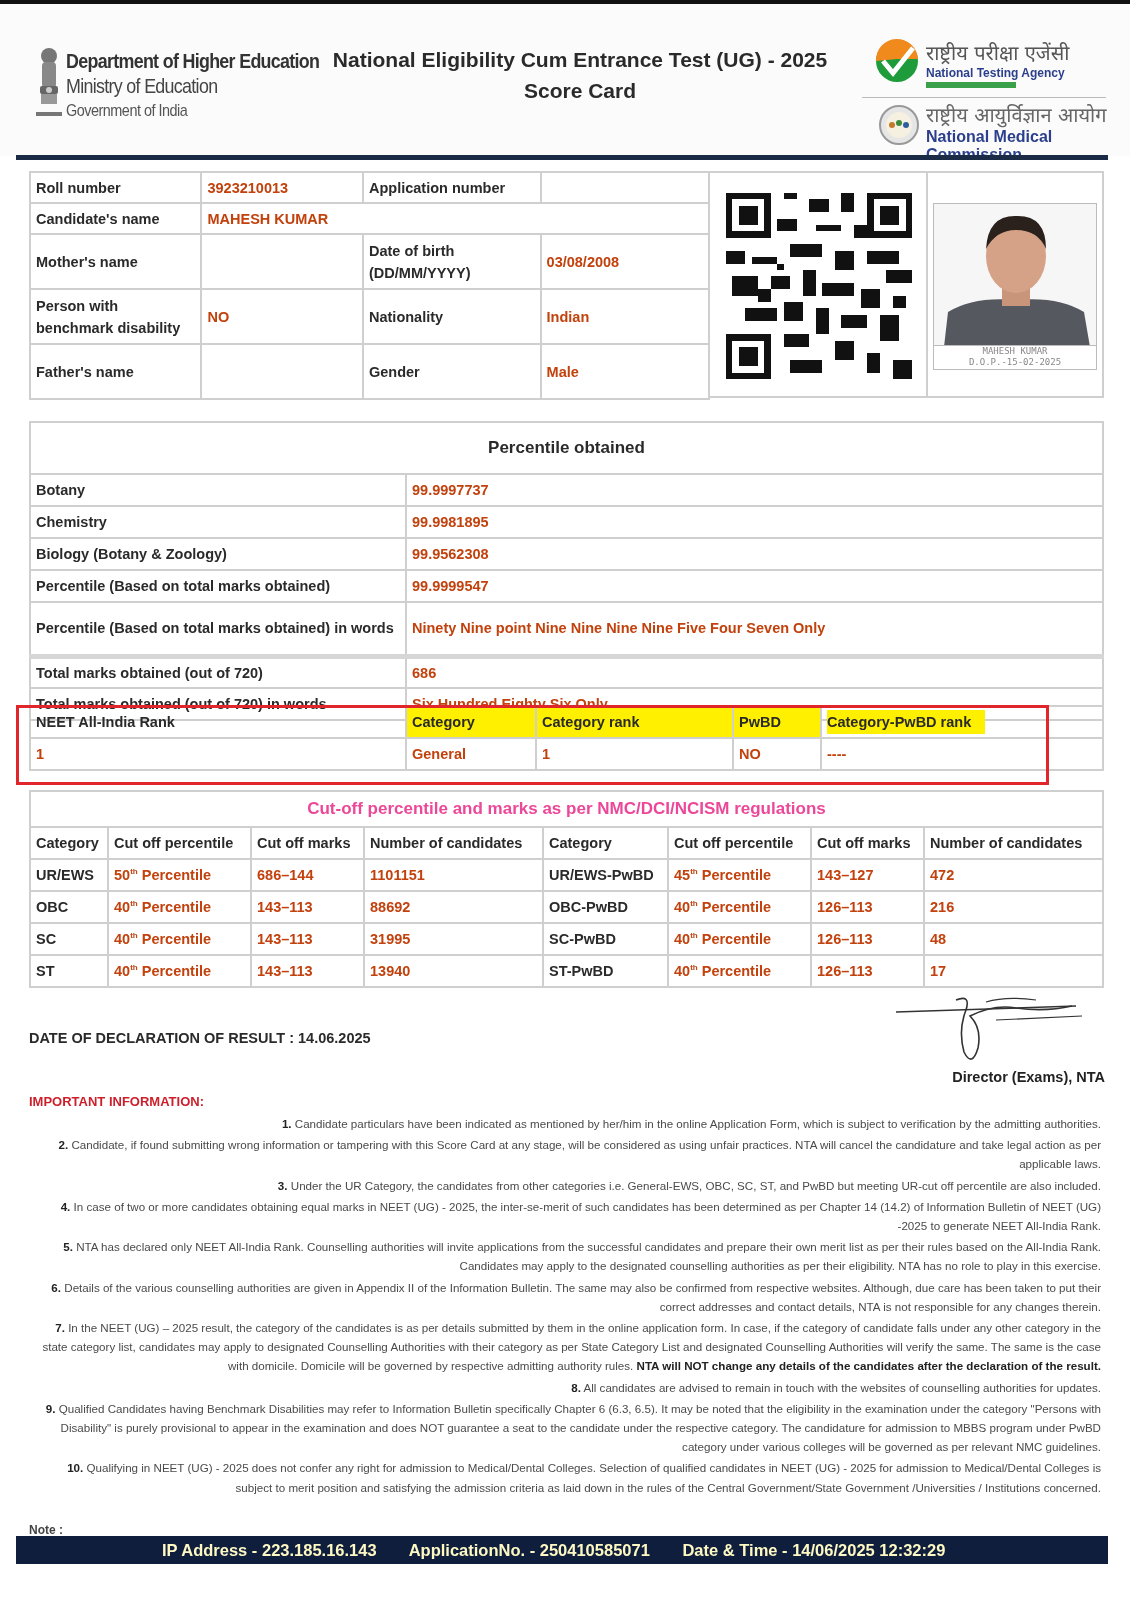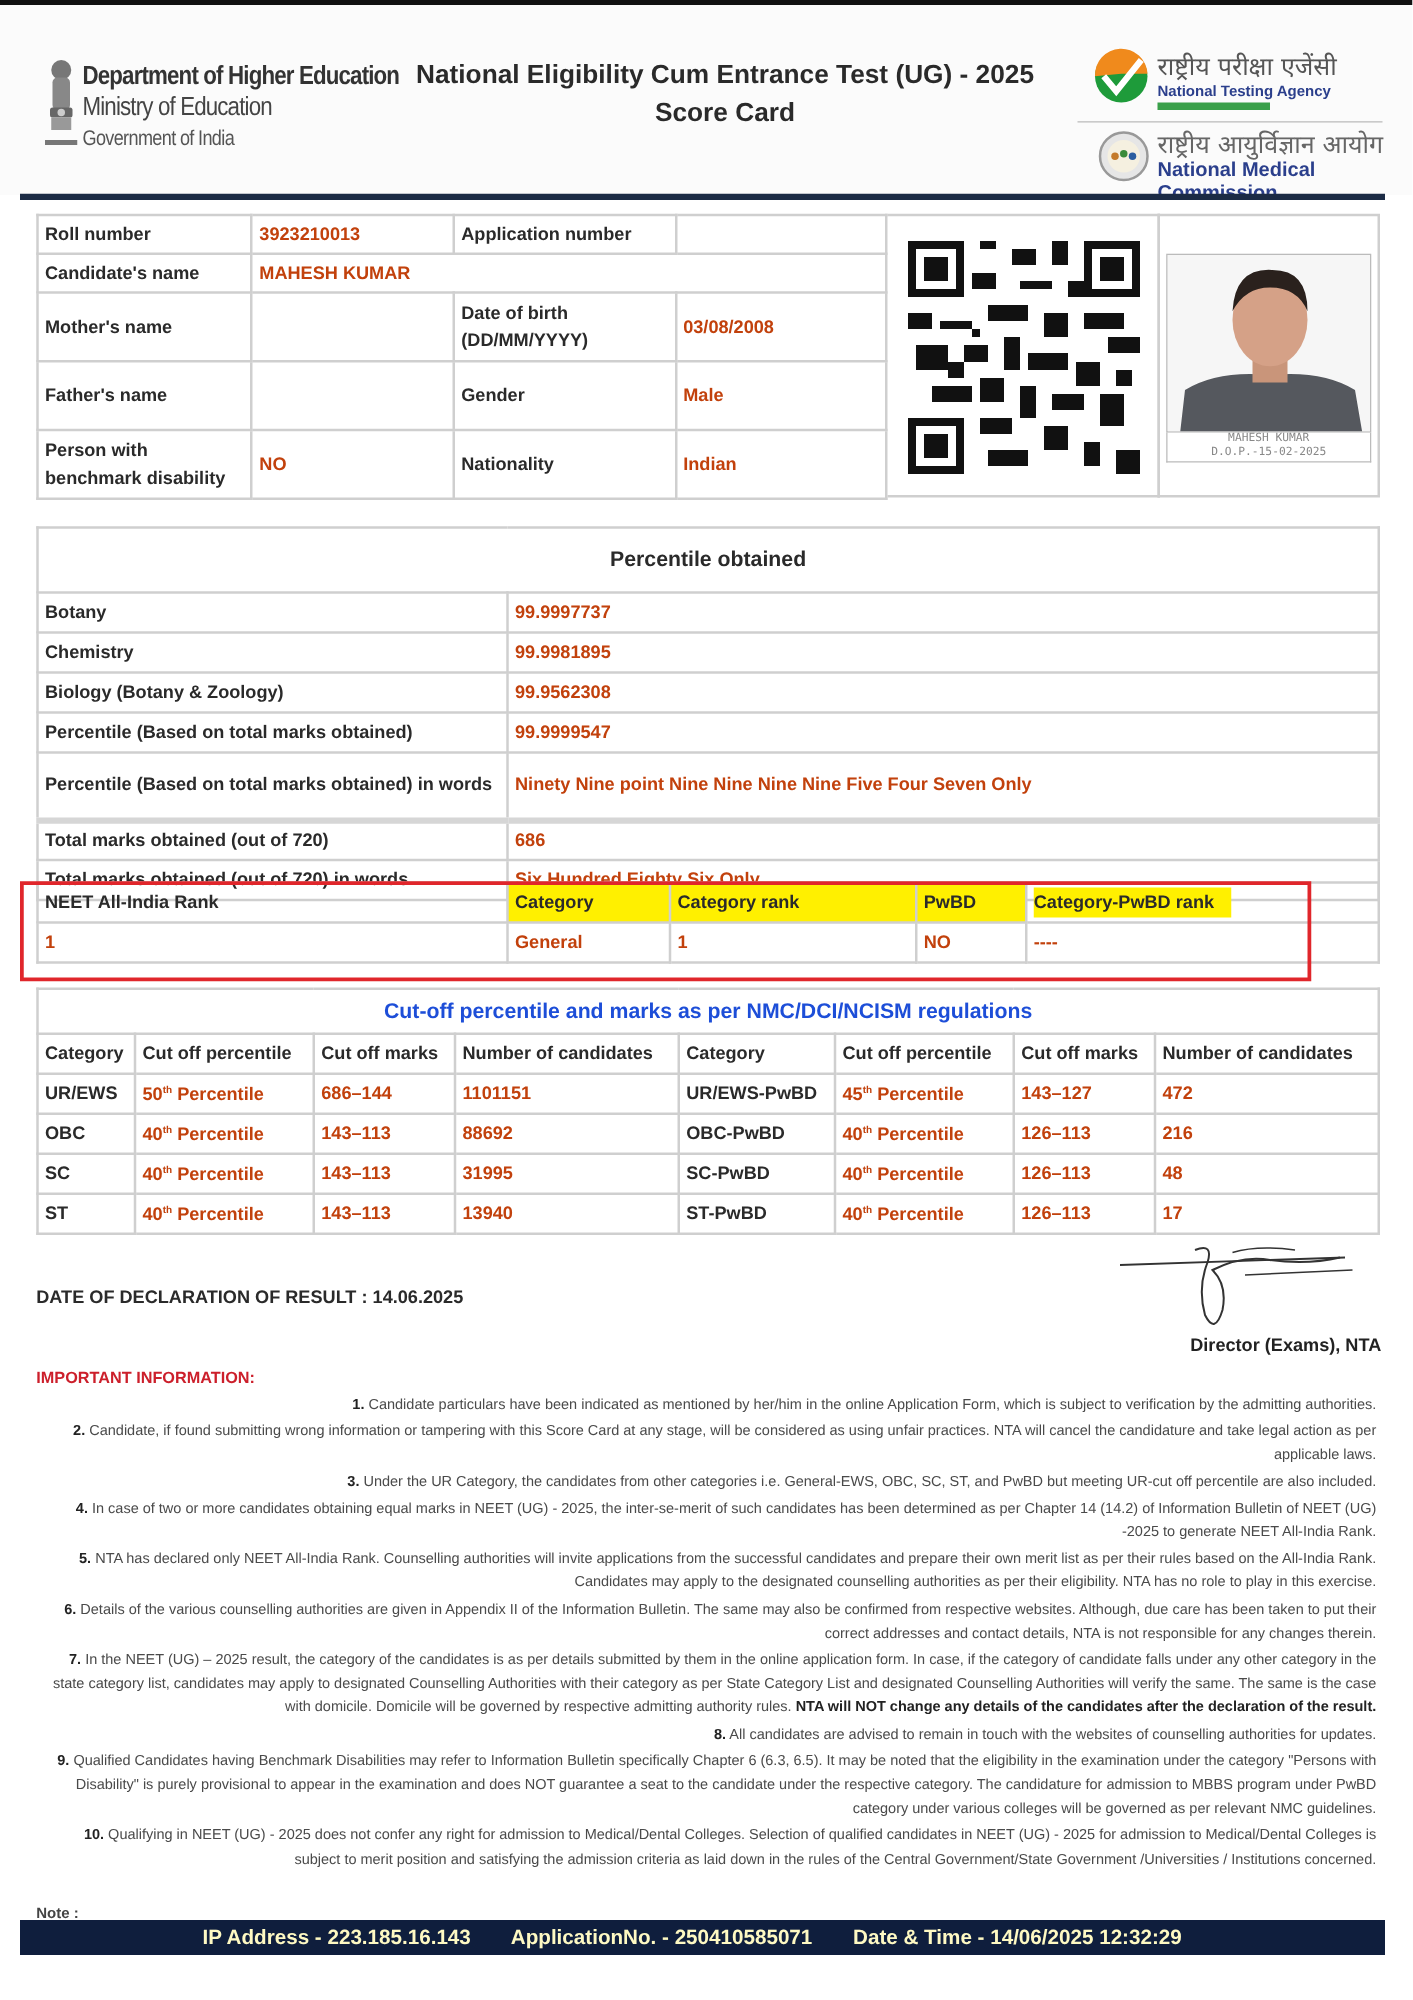--- a/index.html
+++ b/index.html
@@ -51,21 +51,21 @@
   .pct tr.wrap td { height: 54px; line-height: 24px; }
   .pct tr.gap td { border-top: 5px solid #d6d6d6; }
 
   .rank { left: 29px; top: 705px; width: 1075px; }
   .rank td { height: 32px; }
   .rank .hl { background: #fff000; }
   .red-box { position: absolute; left: 16px; top: 705px; width: 1033px; height: 80px; border: 3px solid #e0262b; pointer-events: none; }
 
   
   .cut { left: 29px; top: 790px; width: 1075px; }
-  .cut th.cap { height: 36px; text-align: center; font-size: 17px; color: #1d4ed8; }
+  .cut th.cap { height: 36px; text-align: center; font-size: 17px; color: #ec4899; }
   .cut td { height: 32px; white-space: nowrap; }
   sup { font-size: 8px; }
 
   .declare { position: absolute; left: 29px; top: 1030px; font-size: 14.5px; font-weight: bold; color: #2a2a2a; }
   .sig { position: absolute; left: 896px; top: 990px; width: 190px; height: 78px; }
   .director { position: absolute; right: 25px; top: 1069px; font-size: 14.5px; font-weight: bold; color: #222; }
 
   .info-title { position: absolute; left: 29px; top: 1094px; font-size: 13px; font-weight: bold; color: #cc1f2b; }
   .info { position: absolute; left: 29px; top: 1114px; width: 1072px; font-size: 11.6px; line-height: 19.2px; color: #4a4a4a; text-align: right; }
   .info p { margin-bottom: 2px; }
@@ -141,30 +141,30 @@
     <td class="lbl">Candidate's name</td>
     <td class="val" colspan="3">MAHESH KUMAR</td>
   </tr>
   <tr class="tall">
     <td class="lbl">Mother's name</td>
     <td class="val"></td>
     <td class="lbl" style="line-height:22px">Date of birth (DD/MM/YYYY)</td>
     <td class="val">03/08/2008</td>
   </tr>
   <tr class="tall">
+    <td class="lbl" style="line-height:22px">Person with benchmark disability</td>
+    <td class="val">NO</td>
+    <td class="lbl">Nationality</td>
+    <td class="val">Indian</td>
+  </tr>
+  <tr class="tall">
     <td class="lbl">Father's name</td>
     <td class="val"></td>
     <td class="lbl">Gender</td>
     <td class="val">Male</td>
-  </tr>
-  <tr class="tall">
-    <td class="lbl" style="line-height:22px">Person with benchmark disability</td>
-    <td class="val">NO</td>
-    <td class="lbl">Nationality</td>
-    <td class="val">Indian</td>
   </tr>
 </tbody>
   </table>
 
 <div class="qr-box">
   <svg class="qr" viewBox="0 0 29 29" shape-rendering="crispEdges">
     <rect width="29" height="29" fill="#fff"></rect>
     <g fill="#111">
       <rect x="0" y="0" width="7" height="7"></rect>
         <rect x="1" y="1" width="5" height="5" fill="#fff"></rect>

